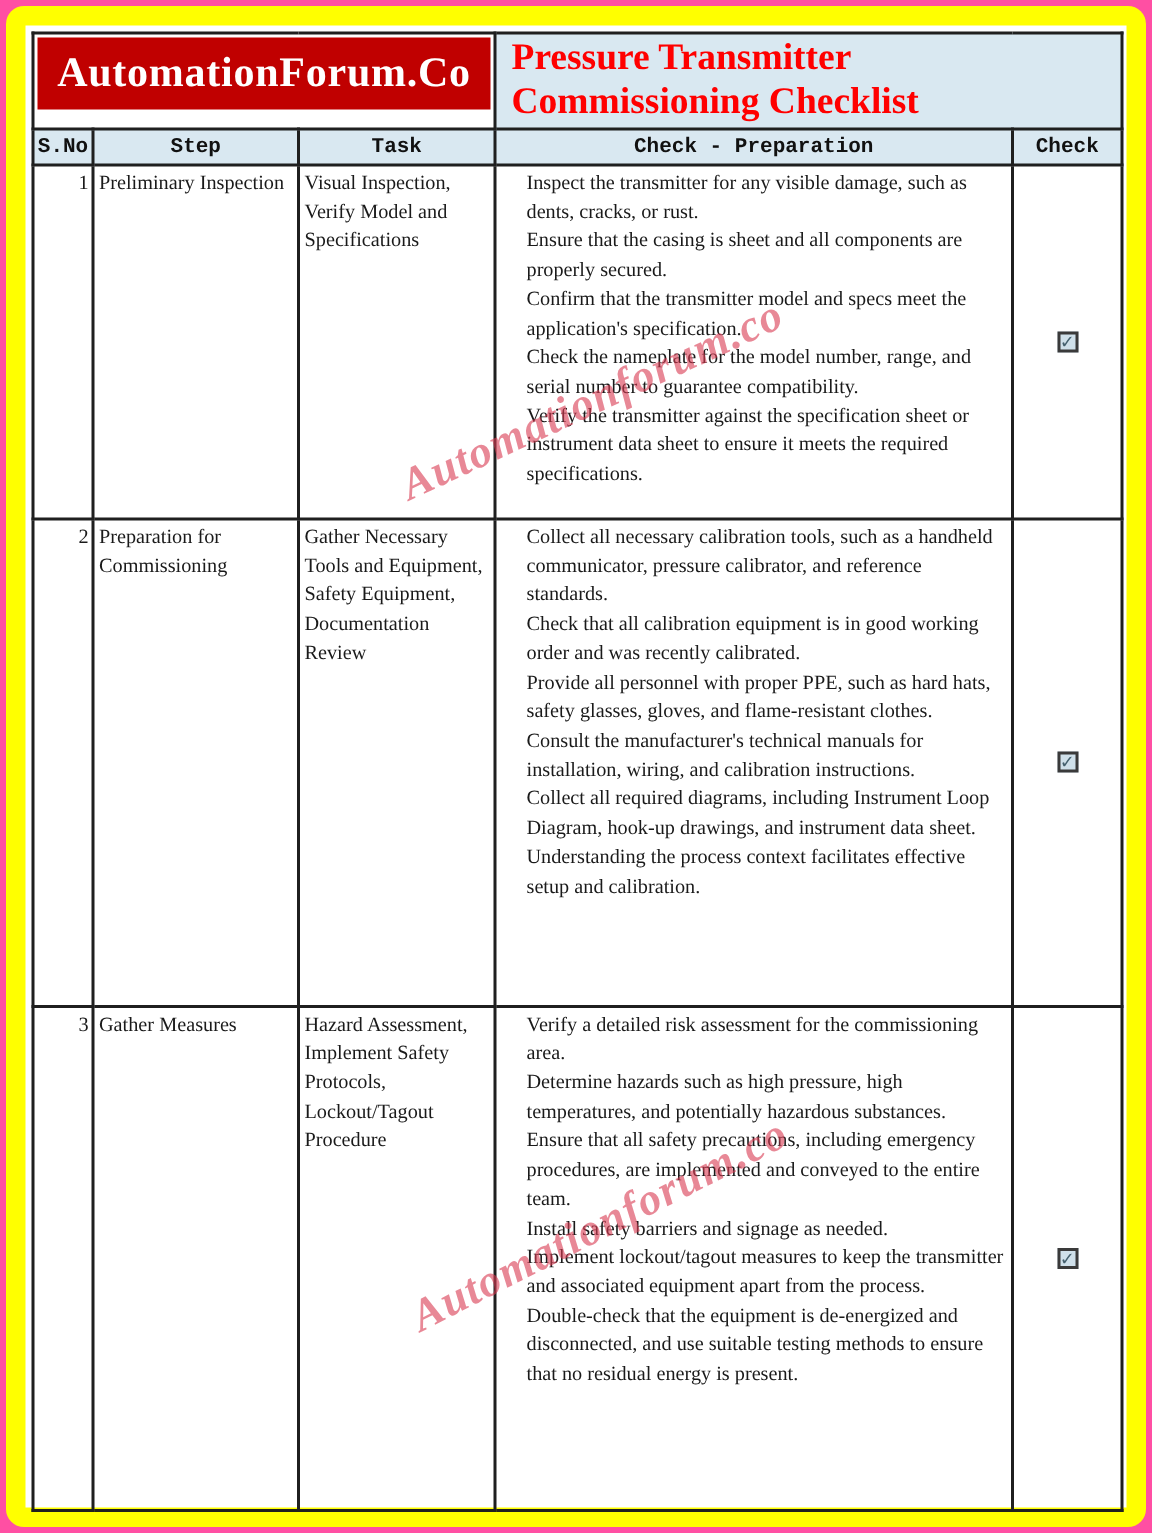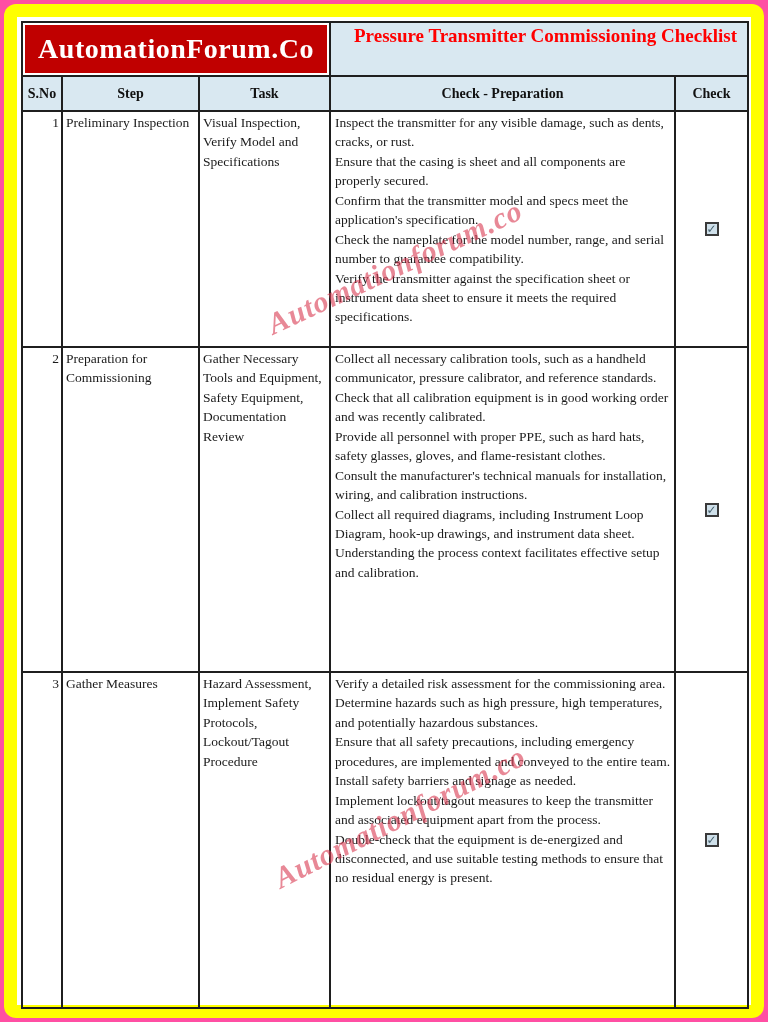--- a/index.html
+++ b/index.html
@@ -55,27 +55,27 @@
     align-items: center;
     justify-content: center;
     font-weight: bold;
     font-size: 28px;
     letter-spacing: 0.5px;
   }
   td.title-cell {
     background: #d9e8f1;
     color: #ff0000;
     font-weight: bold;
-    font-size: 19px;
-    text-align: right;
+    font-size: 25px;
+    text-align: left;
     vertical-align: middle;
     line-height: 1.15;
     padding: 2px 10px;
   }
-  tr.head-row { height: 35px; }
+  tr.head-row { height: 24px; font-family: Liberation Mono, monospace; }
   tr.head-row th {
     background: #d9e8f1;
     color: #111111;
     font-weight: bold;
     font-size: 14px;
     text-align: center;
     vertical-align: middle;
     padding: 2px;
   }
   tbody tr:nth-child(1) { height: 236px; }
@@ -91,21 +91,21 @@
     text-align: right;
     padding: 1px 2px 0 1px;
   }
   tbody td.step, tbody td.task {
     padding: 1px 2px 0 3px;
     margin-left: 46px;
   }
   tbody td.desc {
     padding: 1px 3px 0 4px;
   }
-  .desc-line { display: block; }
+  .desc-line { display: block; margin-left: 16px; }
   tbody td.check {
     vertical-align: middle;
     text-align: center;
   }
   .checkbox {
     display: inline-flex;
     align-items: center;
     justify-content: center;
     width: 14px;
     height: 14px;

